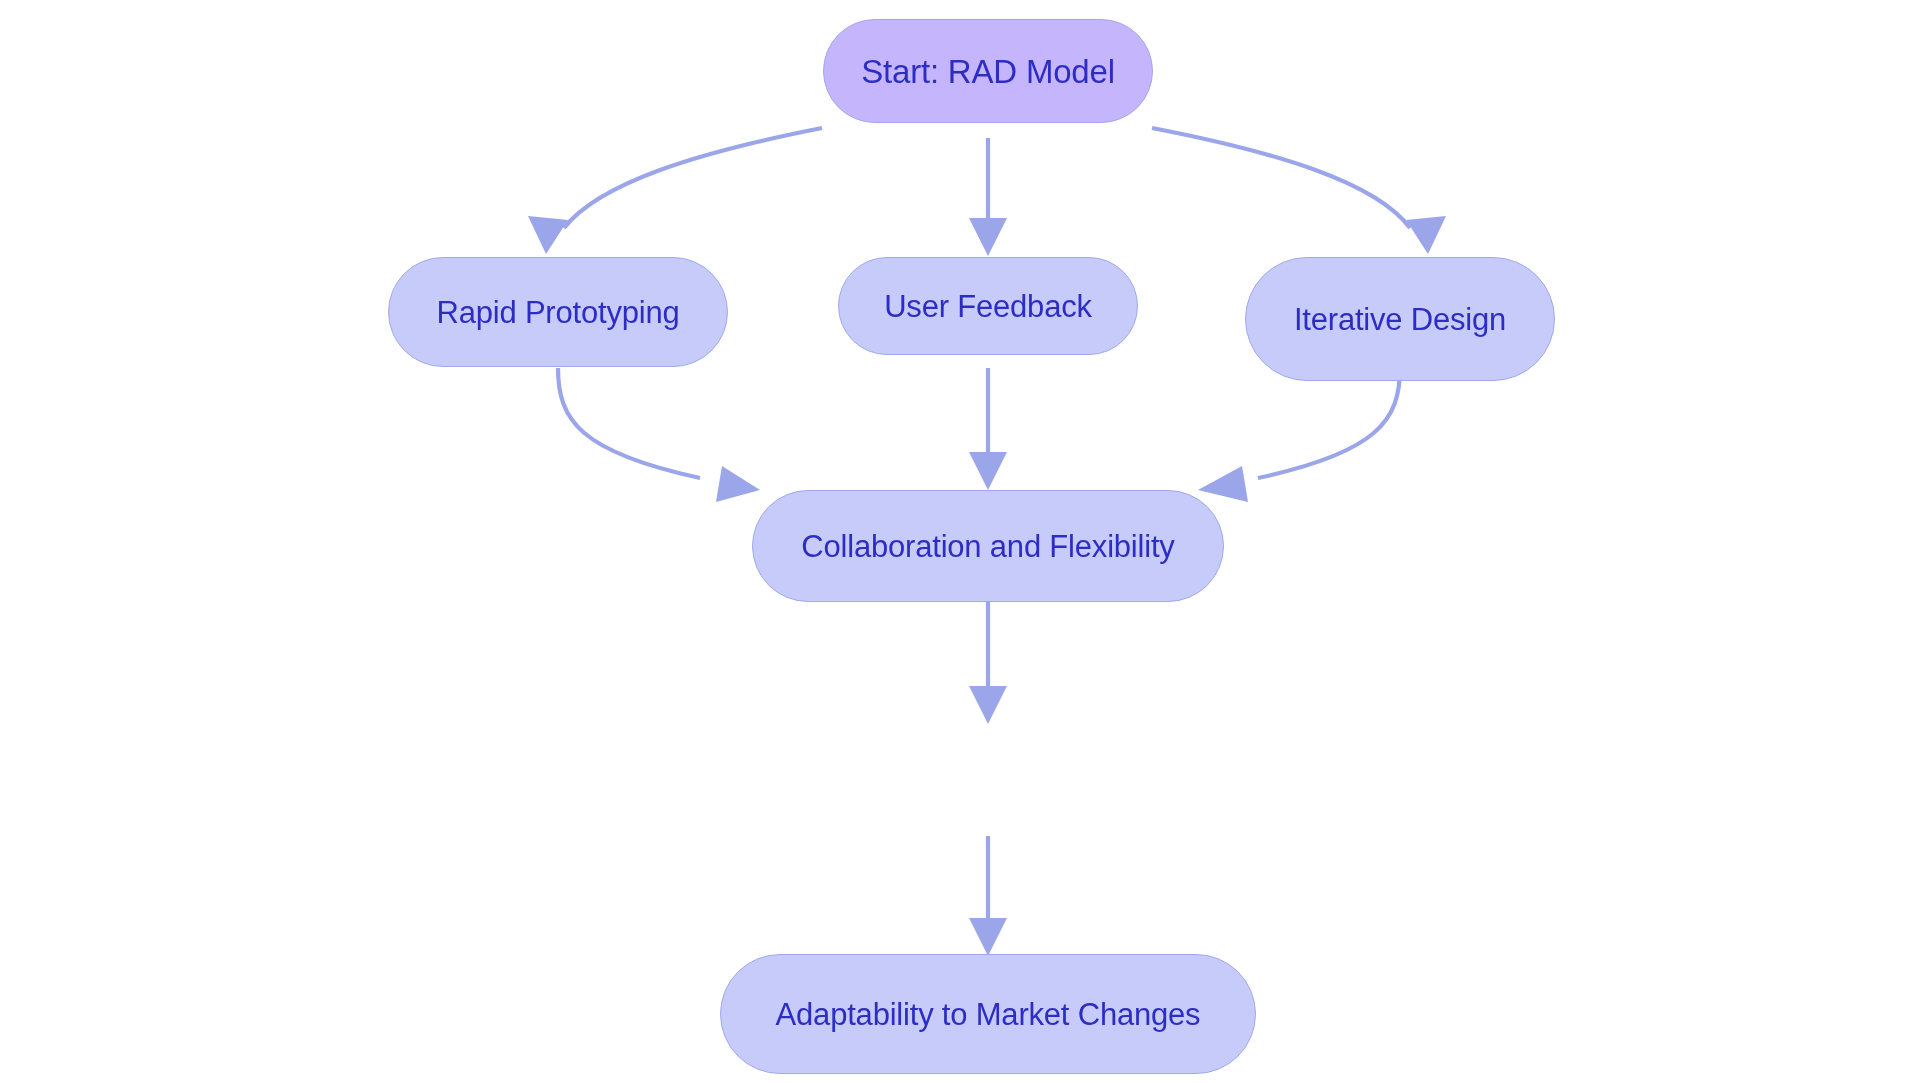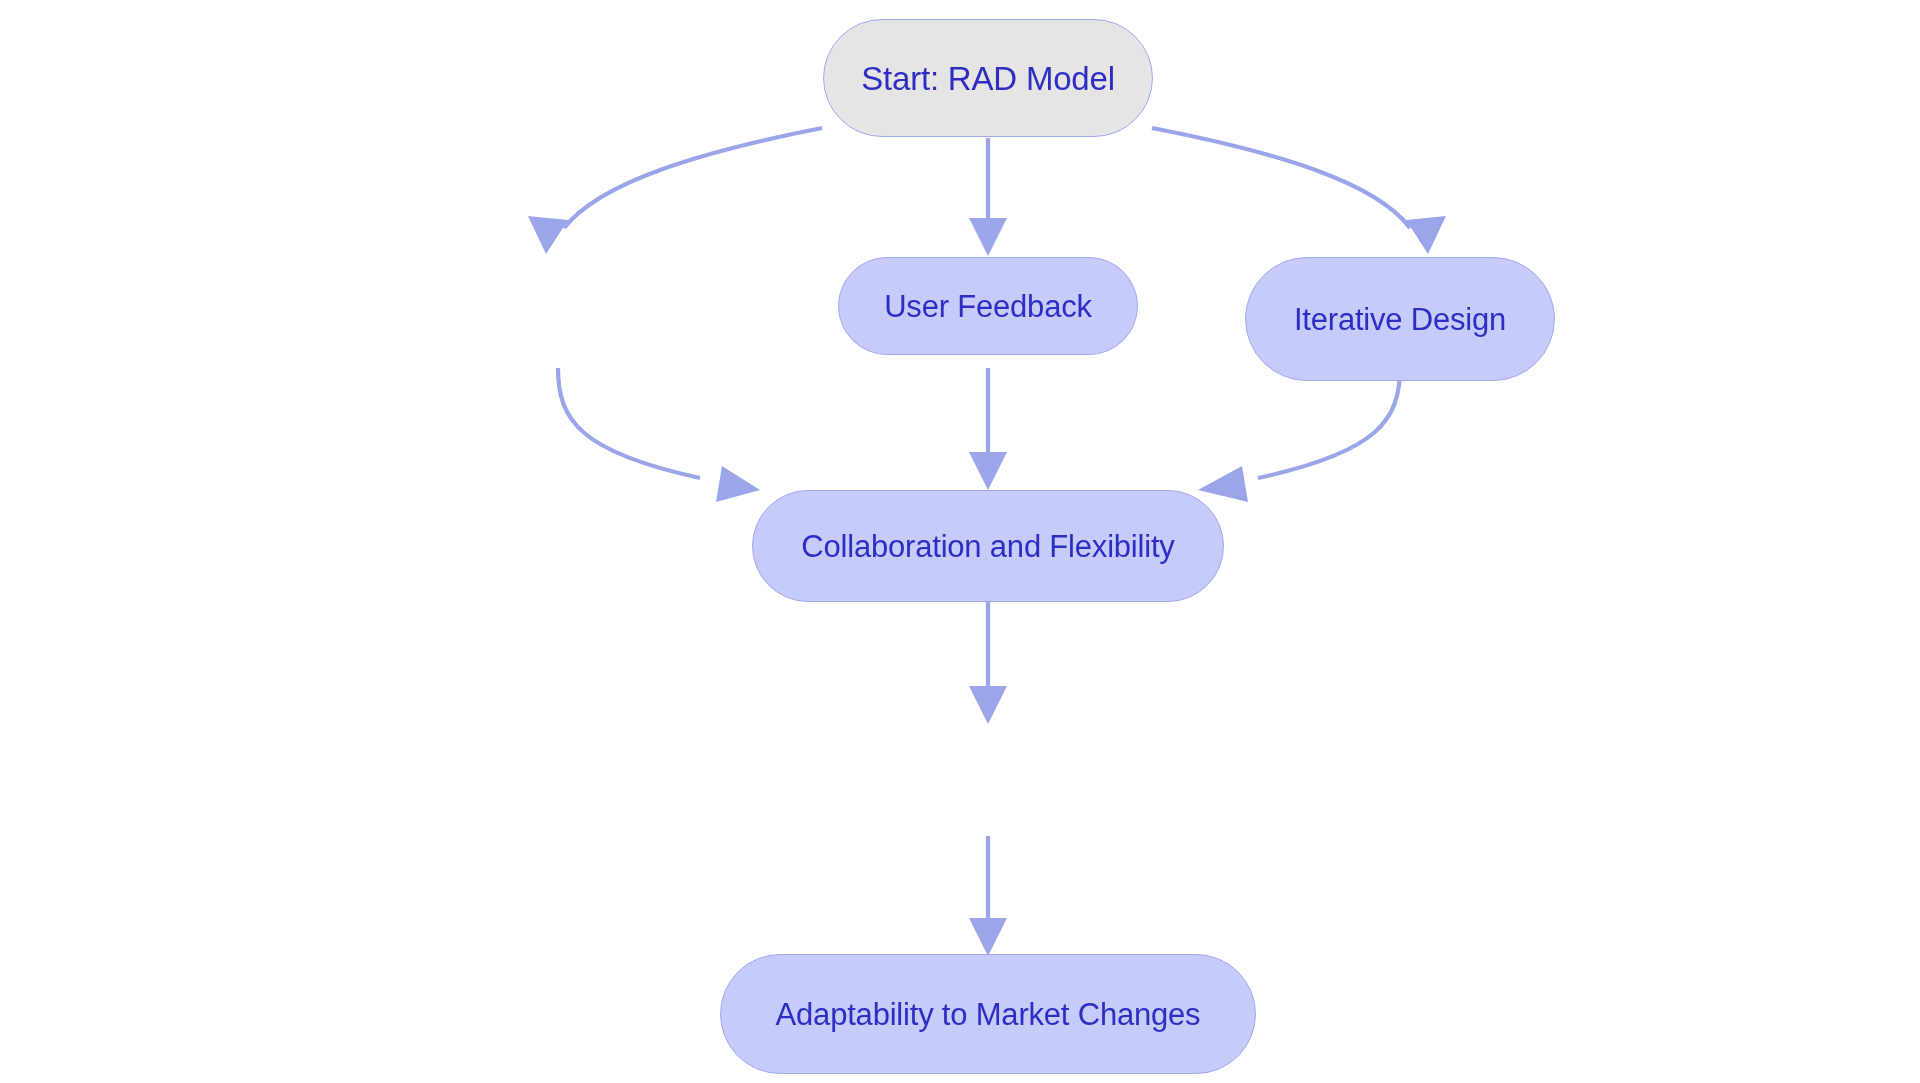--- a/index.html
+++ b/index.html
@@ -101,24 +101,27 @@
       <path class="edge-path" d="M 988 602 L 988 690" style="stroke: rgb(155, 165, 234);"></path>
       <polygon class="edge-head" points="988,724 969,686 1007,686" style="fill: rgb(155, 165, 234);"></polygon>
     </g>
 
     <g>
       <path class="edge-path" d="M 988 836 L 988 922" style="stroke: rgb(155, 165, 234);"></path>
       <polygon class="edge-head" points="988,956 969,918 1007,918" style="fill: rgb(155, 165, 234);"></polygon>
     </g>
   </svg>
 
-  <div class="node" id="node-start" style="left: 823px; top: 19px; width: 330px; height: 118px; font-size: 33px; background: #e5e5e5; border-color: rgb(161, 169, 237); color: rgb(45, 45, 196);">
+  <div class="node" id="node-start" style="left: 823px; top: 19px; width: 330px; height: 104px; font-size: 33px; background: #c4b5fd; border-color: rgb(161, 169, 237); color: rgb(45, 45, 196);">
     <span class="node-label">Start: RAD Model</span>
   </div>
 
+  <div class="node" id="node-rapid_prototyping" style="left: 388px; top: 257px; width: 340px; height: 110px; font-size: 31px; background: rgb(198, 203, 249); border-color: rgb(161, 169, 237); color: rgb(45, 45, 196);">
+    <span class="node-label">Rapid Prototyping</span>
+  </div>
 
   <div class="node" id="node-user_feedback" style="left: 838px; top: 257px; width: 300px; height: 98px; font-size: 31px; background: rgb(198, 203, 249); border-color: rgb(161, 169, 237); color: rgb(45, 45, 196);">
     <span class="node-label">User Feedback</span>
   </div>
 
   <div class="node" id="node-iterative_design" style="left: 1245px; top: 257px; width: 310px; height: 124px; font-size: 31px; background: rgb(198, 203, 249); border-color: rgb(161, 169, 237); color: rgb(45, 45, 196);">
     <span class="node-label">Iterative Design</span>
   </div>
 
   <div class="node" id="node-collaboration_flexibility" style="left: 752px; top: 490px; width: 472px; height: 112px; font-size: 31px; background: rgb(198, 203, 249); border-color: rgb(161, 169, 237); color: rgb(45, 45, 196); text-align: center;">

